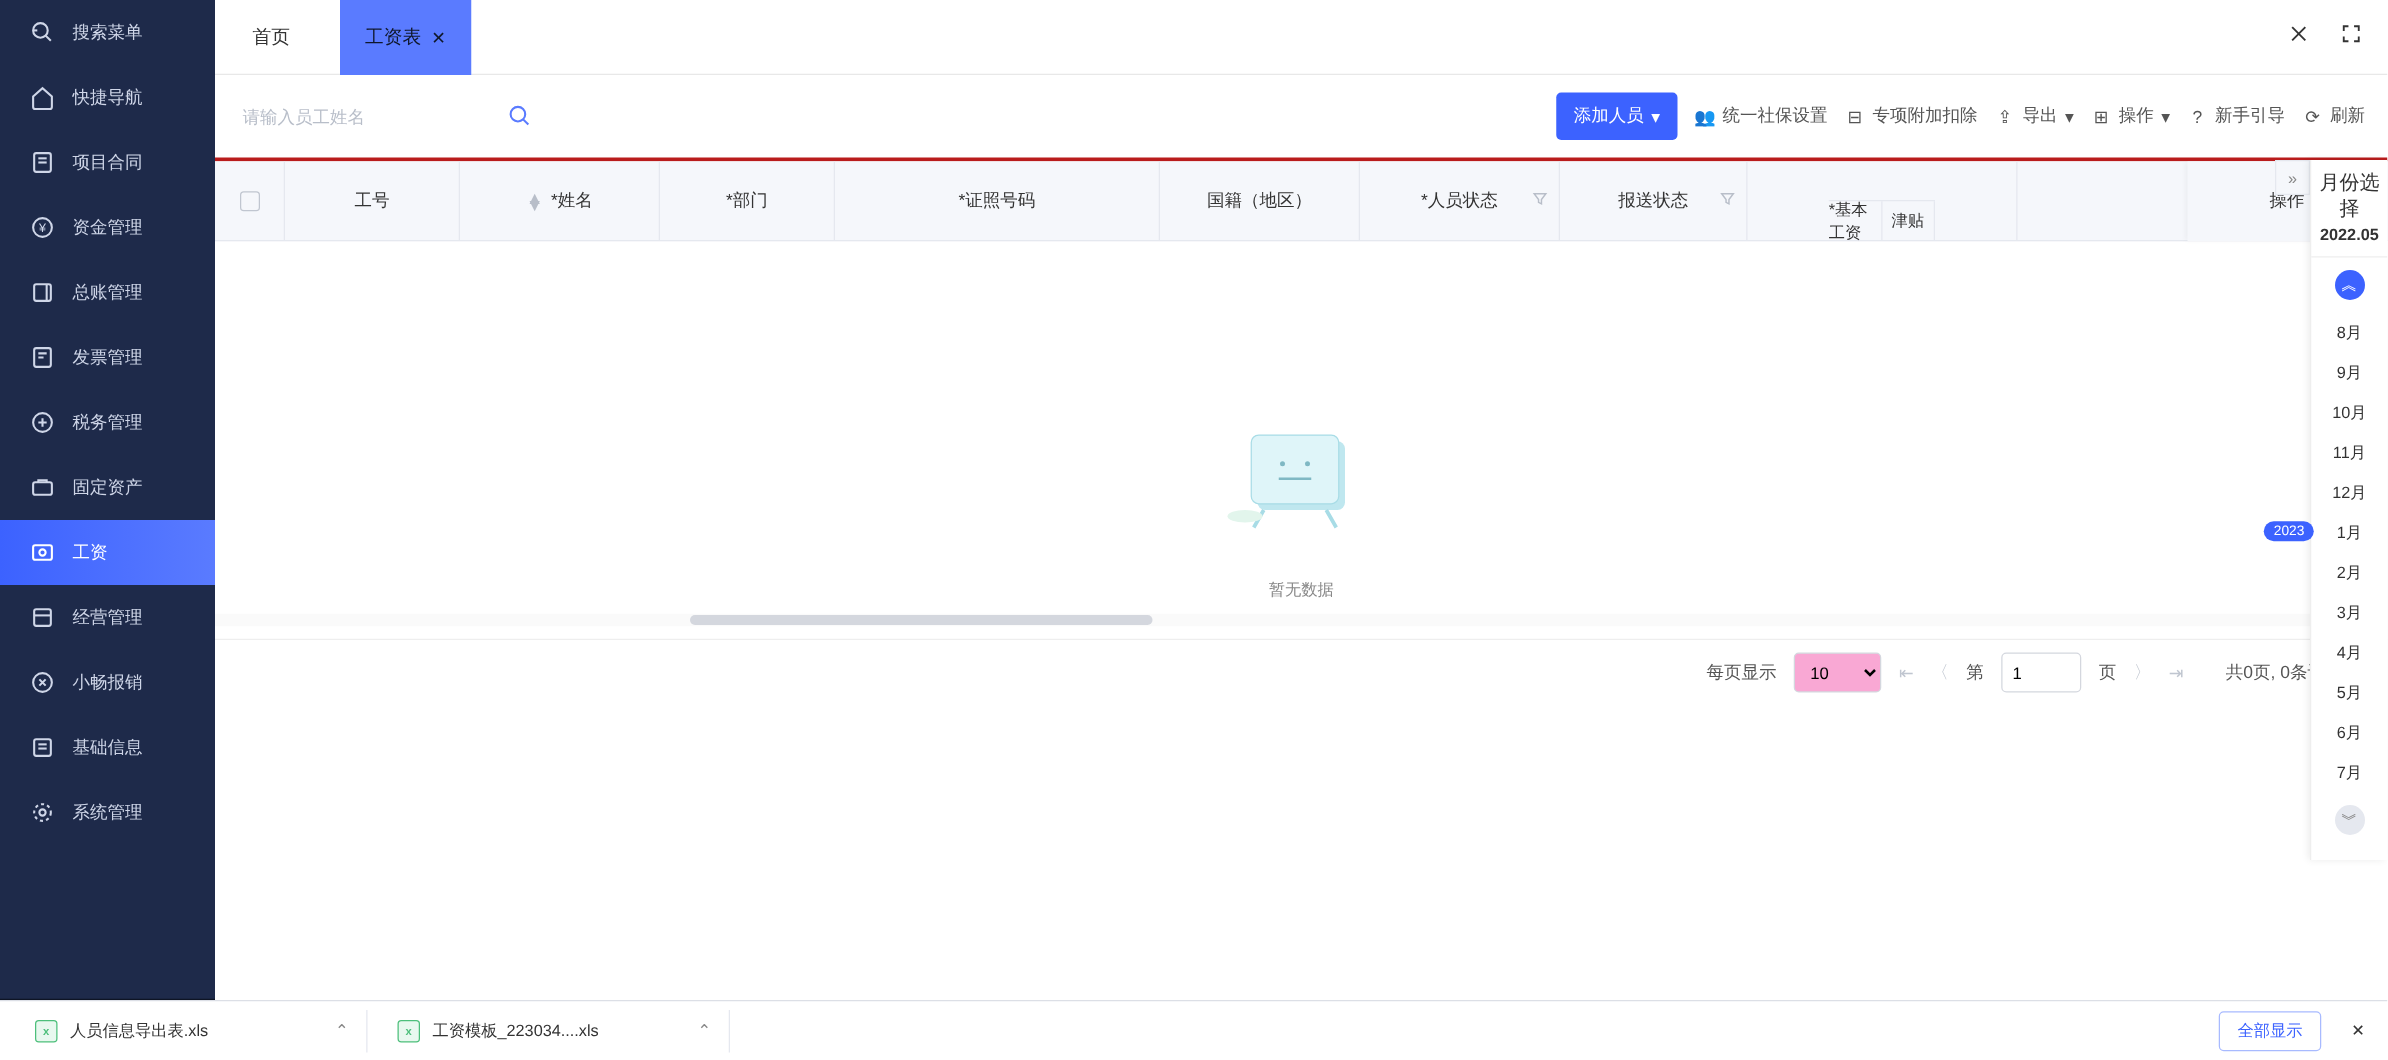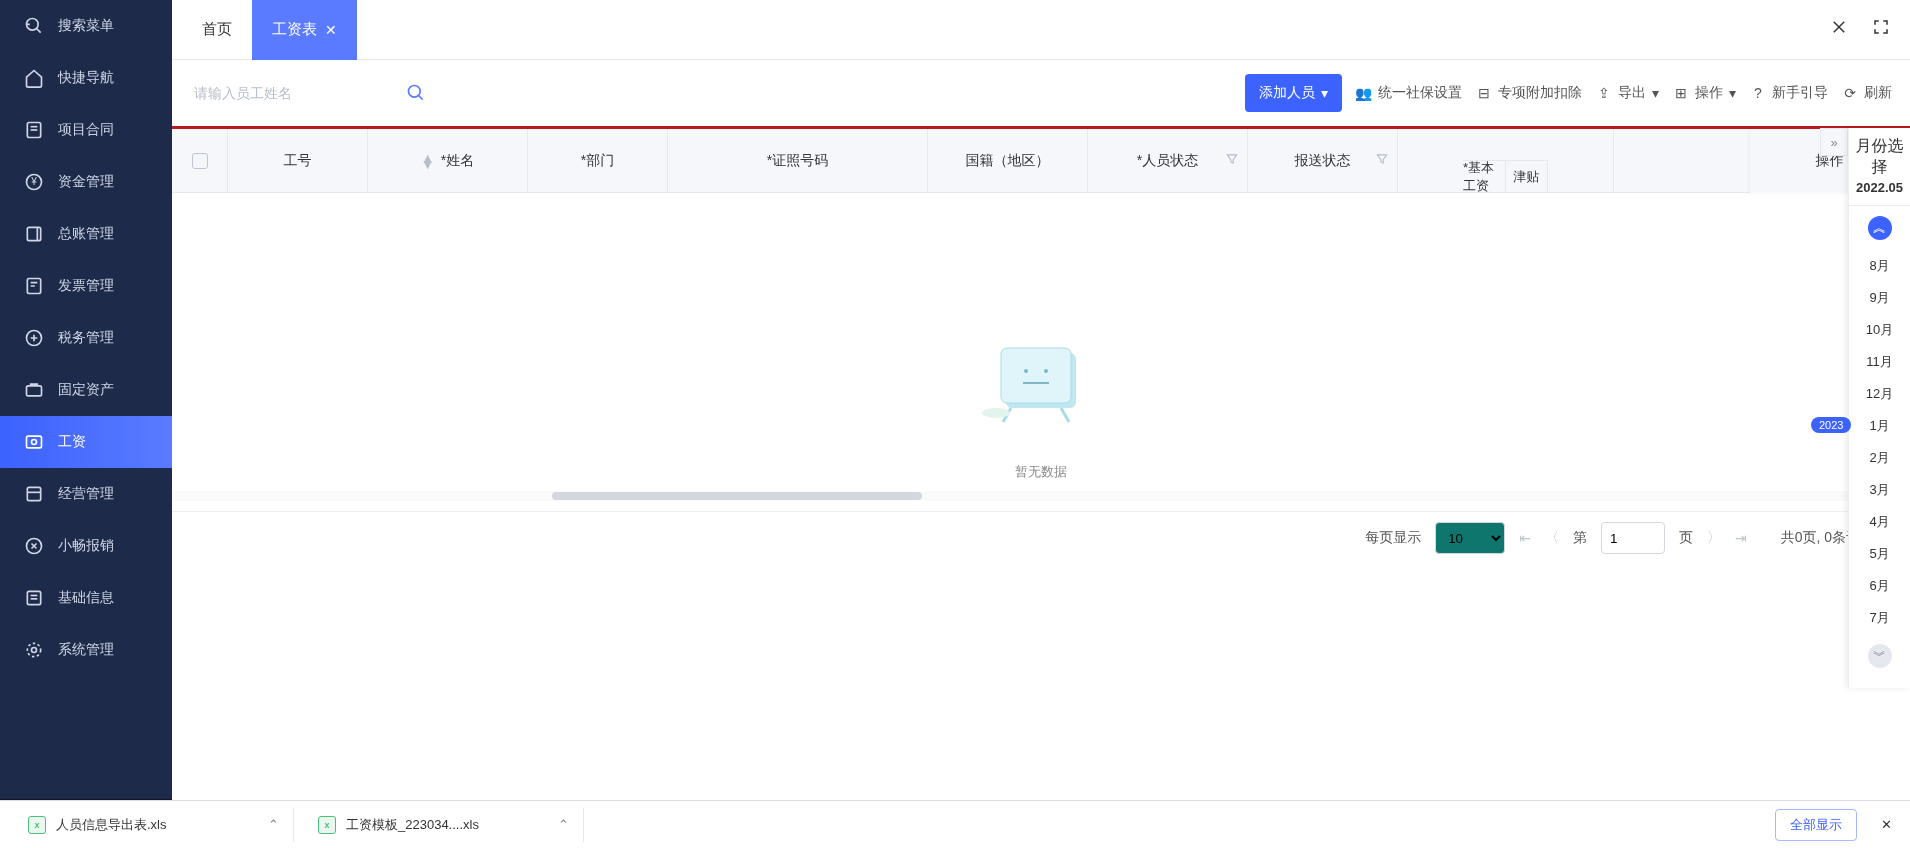--- a/index.html
+++ b/index.html
@@ -12,21 +12,21 @@
 .sidebar-item { display: flex; align-items: center; gap: 14px; padding: 16px 24px; cursor: pointer; font-size: 14px; text-align: center; }
 .sidebar-item.active { background: linear-gradient(90deg,#3c62ff,#5a7bff); color:#fff; }
 .sidebar-item .ico { width: 20px; height: 20px; display:inline-flex; align-items:center; justify-content:center; fill:#cfd6e8; color:#cfd6e8; }
 .sidebar-item.active .ico { fill:#fff; color:#fff; }
 .sidebar-bottom { background:#0e1424; display:flex; align-items:center; justify-content:space-between; padding:14px 24px; }
 
 
 .main { flex: 1; display: flex; flex-direction: column; position: relative; }
 .tabs { display:flex; align-items:center; border-bottom:1px solid #e8e8e8; height:60px; padding:0 10px; position:relative; }
 .tab { padding:0 20px; height:60px; display:flex; align-items:center; font-size:15px; cursor:pointer; color:#333; }
-.tab.active { background:#5a7bff; color:#ffffff; }
+.tab.active { background:#5a7bff; color:#0f172a;margin-left:20px; }
 .tab-close { margin-left:8px; font-size:14px; }
 .tab-actions { position:absolute; right:14px; top:12px; display:flex; gap:12px; }
 .icon-btn { width:30px; height:30px; display:inline-flex; align-items:center; justify-content:center; cursor:pointer; color:#555; }
 
 
 .toolbar { display:flex; align-items:center; padding:14px 18px; gap:14px; border-bottom:3px solid #b91c1c; }
 .search-wrap { position:relative; width:240px; }
 .search-input { width:100%; height:36px; border:none; border-bottom:1px solid transparent; padding:0 30px 0 4px; font-size:14px; outline:none; }
 .search-input::placeholder{ color:#b8bec9; }
 .search-icon { position:absolute; right:4px; top:8px; color:#5a7bff; }
@@ -50,21 +50,21 @@
 .th-group .top { height:32px; display:flex; align-items:center; justify-content:center; }
 .sub .th-sub { flex:1; display:flex; align-items:center; justify-content:center; border-right:1px solid #e5e8ef; font-size:13px; }
 
 .empty { display:flex; flex-direction:column; align-items:center; justify-content:center; padding-top:120px; color:#888; gap:30px; }
 
 .hscroll { height:10px; background:#fafafa; position:relative; margin:10px 0; }
 .hscroll .thumb { position:absolute; left:380px; width:370px; height:8px; top:1px; background:#d4d7de; border-radius:4px; }
 
 
 .pager { display:flex; align-items:center; justify-content:flex-end; gap:14px; padding:10px 36px; border-top:1px solid #eee; color:#555; font-size:14px; }
-.pager-select { border:1px solid #d4d7de; height:32px; width:70px; padding:0 8px; border-radius:4px; background:#0f766e; }
+.pager-select { border:1px solid #d4d7de; height:32px; width:70px; padding:0 8px; border-radius:4px; background:#f9a8d4; }
 .pager-input { border:1px solid #d4d7de; height:32px; width:64px; padding:0 8px; border-radius:4px; text-align:left; }
 .pager .nav-ico { color:#c0c6d0; cursor:pointer; }
 
 
 .month-panel { position:absolute; right:0; top:128px; width:62px; background:#fff; box-shadow:-2px 0 6px rgba(0,0,0,0.08); border-left:1px solid #eee; text-align:center; padding-bottom:10px; }
 .month-toggle { position:absolute; right:62px; top:128px; width:28px; height:28px; background:#f5f7fb; border:1px solid #e5e8ef; display:flex; align-items:center; justify-content:center; cursor:pointer; color:#888; }
 .month-panel .title { font-size:16px; padding:8px 0 2px; color:#333; }
 .month-panel .current { font-size:13px; color:#333; font-weight:600; padding-bottom:10px; border-bottom:1px solid #eee; }
 .month-panel .scroll-up, .month-panel .scroll-down { width:24px; height:24px; border-radius:50%; margin:10px auto; display:flex; align-items:center; justify-content:center; cursor:pointer; }
 .month-panel .scroll-up { background:#3c62ff; color:#fff; }

